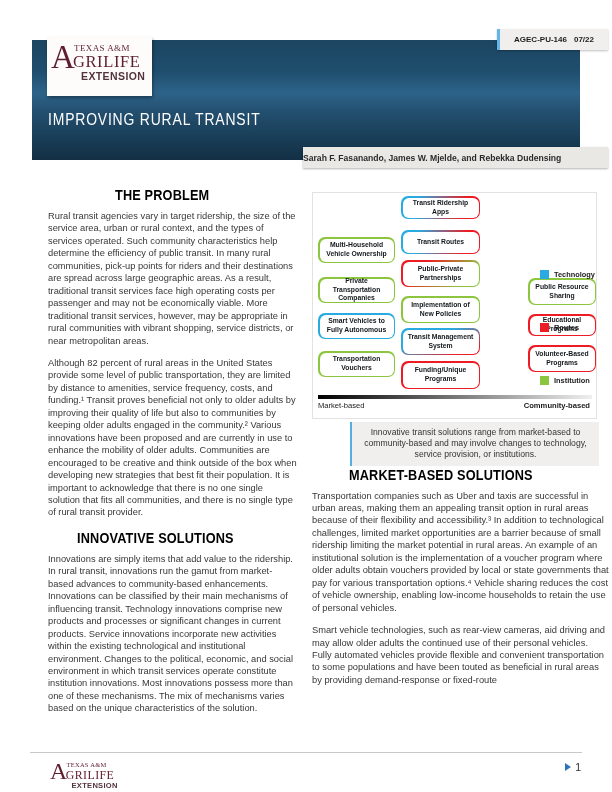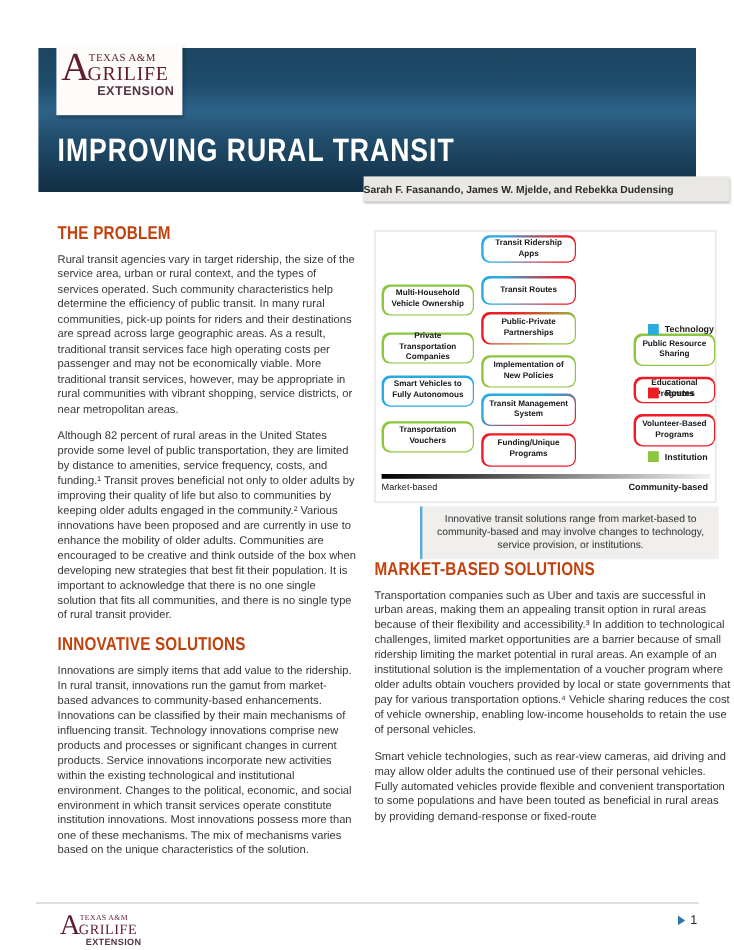--- a/index.html
+++ b/index.html
@@ -27,33 +27,33 @@
     position:absolute; left:47px; top:37px; width:105px; height:59px;
     background:#fdfcfa; box-shadow:1px 2px 3px rgba(0,0,0,.35); z-index:2;
   }
   .logo { position:relative; width:100px; height:52px; font-family:"Liberation Serif", serif; color:#5e1e2f; }
   .logo .biga { position:absolute; left:4px; top:4px; font-size:33px; line-height:1; }
   .logo .texas { position:absolute; left:27px; top:6px; font-size:9px; letter-spacing:.4px; }
   .logo .grilife { position:absolute; left:26px; top:15px; font-size:16.5px; letter-spacing:.6px; }
   .logo .ext { position:absolute; left:34px; top:33px; font-size:10.5px; font-family:"Liberation Sans",sans-serif; font-weight:bold; color:#53333e; letter-spacing:.4px; }
   .doc-title {
     position:absolute; left:48px; top:110px; color:#ffffff;
-    font-size:27px; font-weight:bold; letter-spacing:1px; z-index:2;
+    font-size:17px; font-weight:normal; letter-spacing:1px; z-index:2;
   }
   .authors-bar {
     position:absolute; left:303px; top:147px; width:305px; height:21px;
     background:#e9e8e5; box-shadow:0 1px 2px rgba(0,0,0,.3);
     font-size:8.6px; font-weight:bold; color:#2b2b2b;
     display:flex; align-items:center; justify-content:flex-start; z-index:3;
   }
 
   
   .col-left  { position:absolute; left:48px;  top:186px; width:249px; }
   .col-right { position:absolute; left:312px; top:192px; width:297px; }
-  h2.sec { font-size:15.5px; font-weight:bold; color:#c2410c; margin:0 0 6px 0; letter-spacing:.2px; }
+  h2.sec { font-size:15.5px; font-weight:bold; color:#000000; margin:0 0 6px 0; letter-spacing:.2px;text-align:center; }
   p.body { font-size:9.3px; line-height:1.34; color:#373737; margin:0 0 10px 0; text-align:left; }
   .mt12 { margin-top:13px; }
 
   
   .figure {
     position:relative; width:285px; height:227px; background:#ffffff;
     border:1px solid #e2e2e2;
   }
   .fbox {
     position:absolute; border-radius:7px; padding:1.5px;
@@ -115,20 +115,24 @@
   }
   .page-num .n { font-size:10.5px; color:#2b2b2b; }
 </style>
 </head>
 <body>
 
 <div class="page">
 
   <div class="banner"></div>
 
+  <div class="pub-badge">
+    <span>AGEC-PU-146</span>
+    <span>07/22</span>
+  </div>
 
   <div class="logo-box">
     <div class="logo">
       <span class="biga">A</span>
       <span class="texas">TEXAS A&amp;M</span>
       <span class="grilife">GRILIFE</span>
       <span class="ext">EXTENSION</span>
     </div>
   </div>
 

